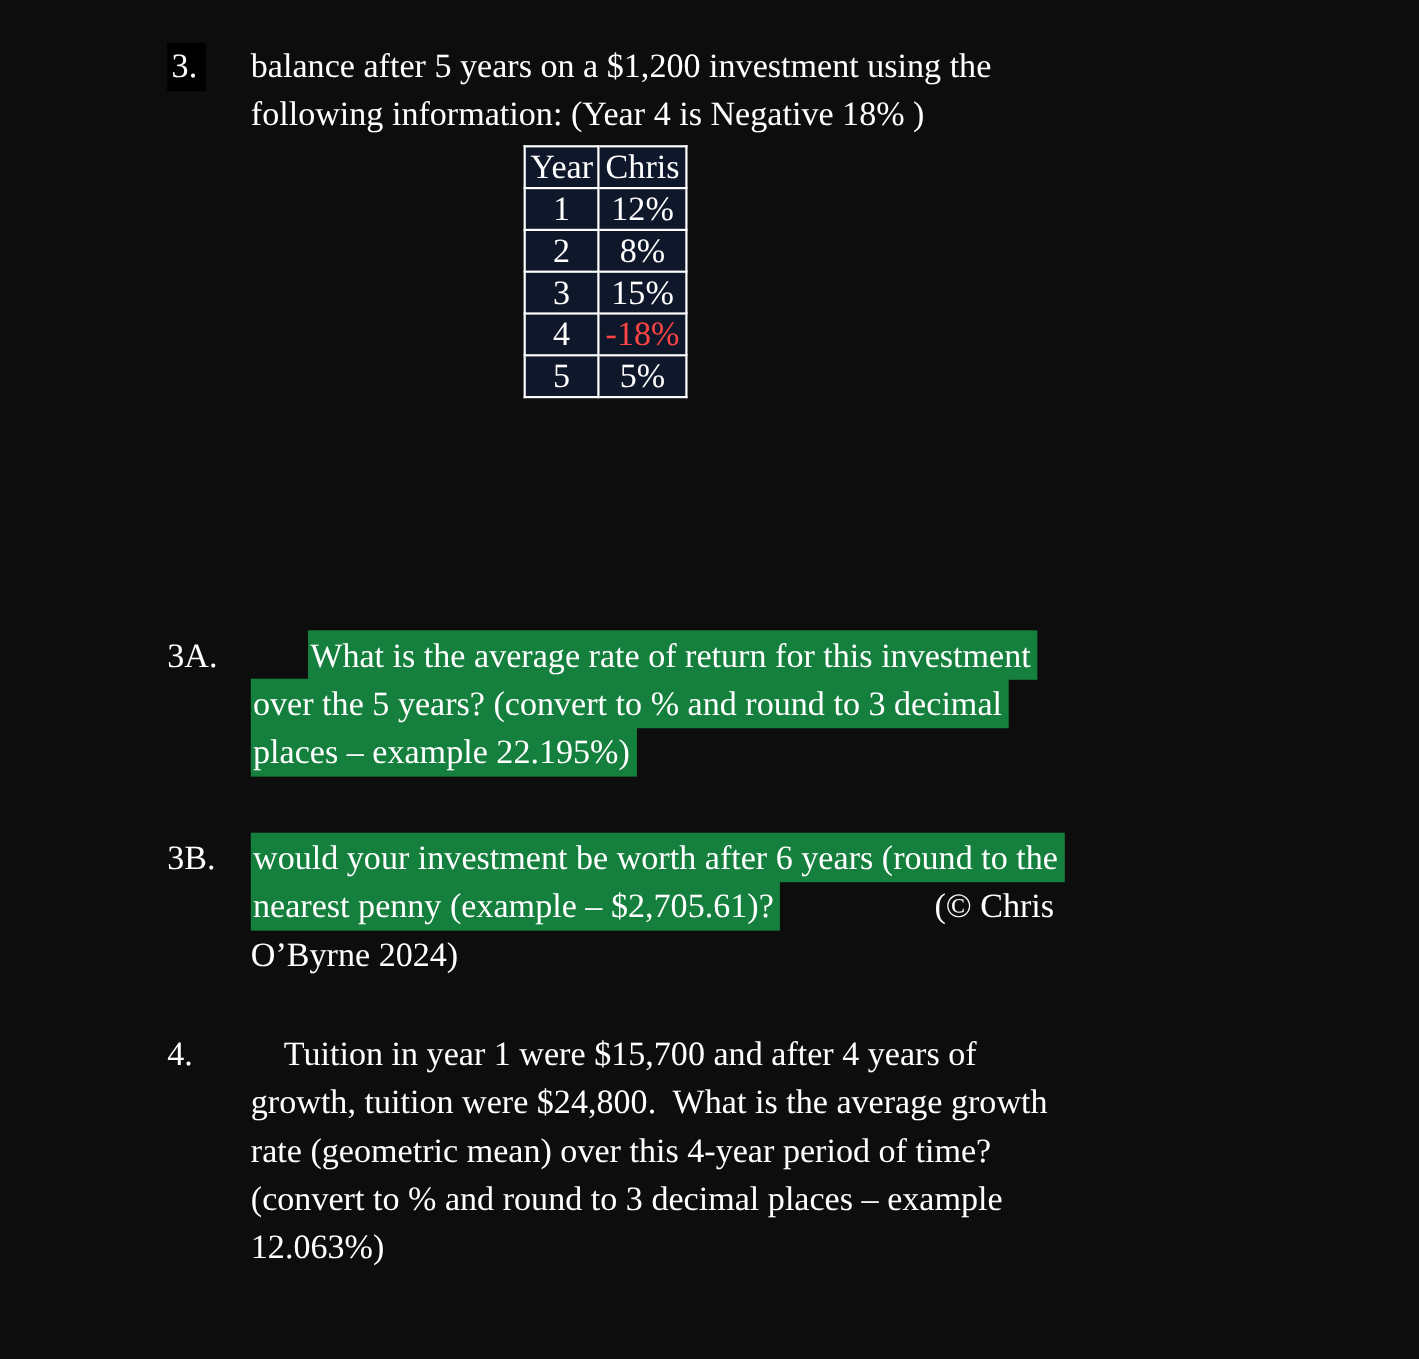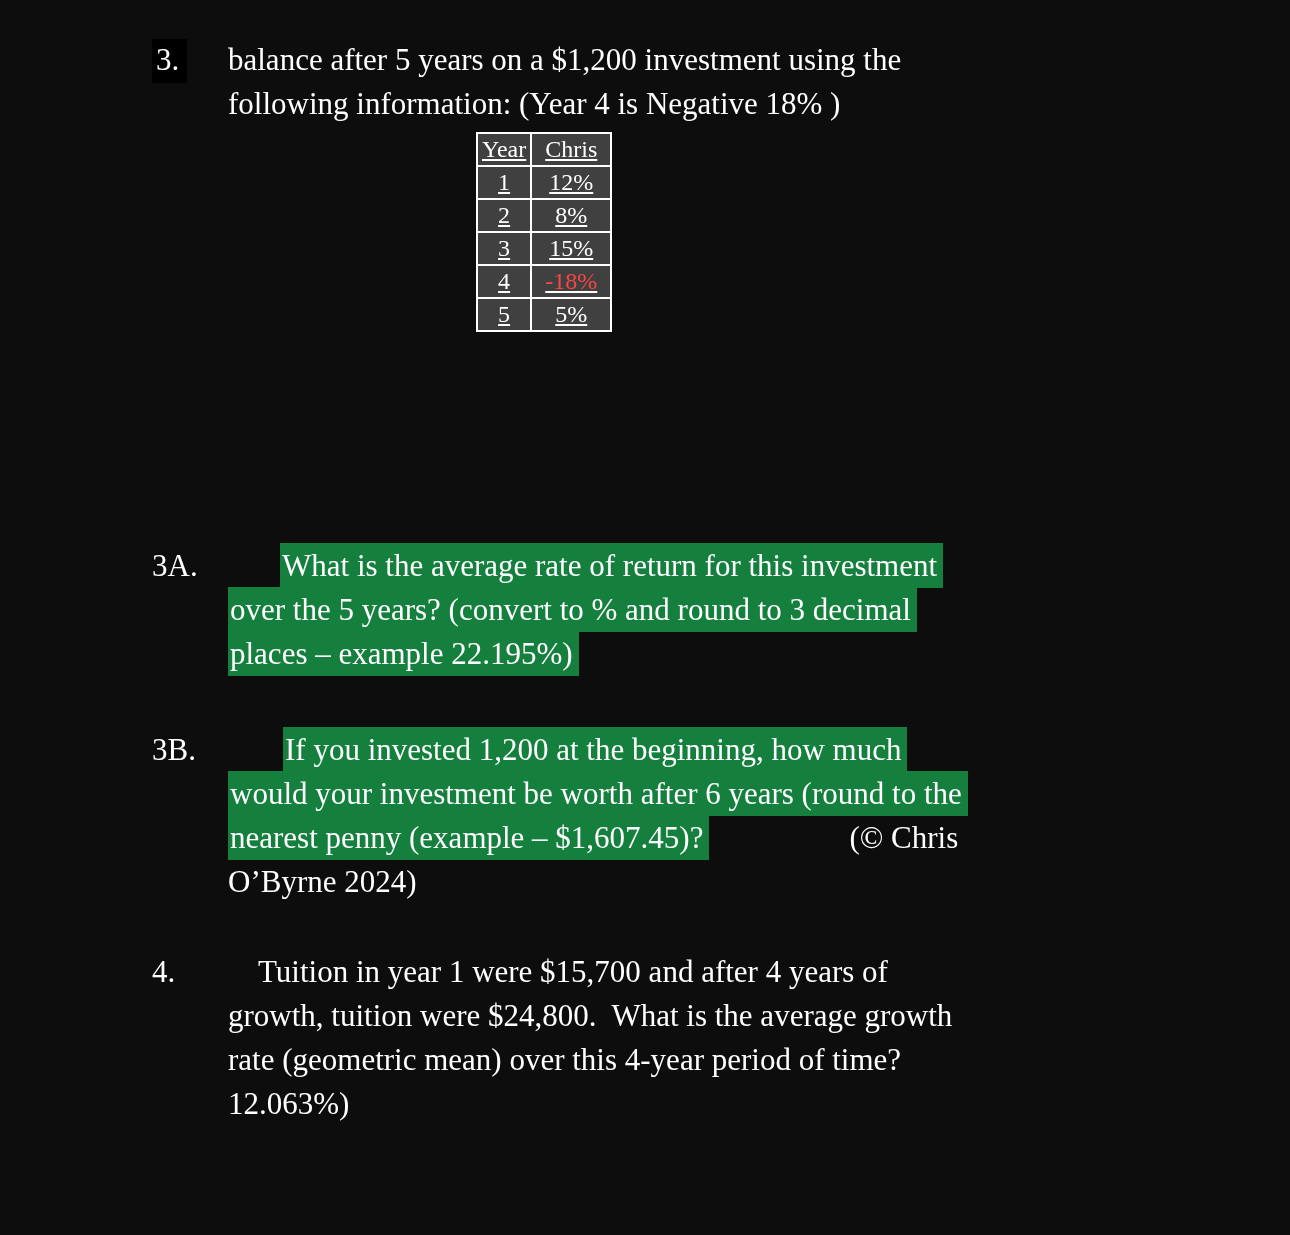--- a/index.html
+++ b/index.html
@@ -32,23 +32,22 @@
   .hl { background: #15803d; padding: 5px 6px 5px 2px; }
   .numhl { background: #000000; padding: 3px 8px 6px 4px; }
   .indent-q3  { text-indent: 24px; }
   .indent-q3a { text-indent: 52px; }
   .indent-q3b { text-indent: 55px; }
   .indent-q4  { text-indent: 30px; }
 
   .tablewrap { margin: 6px 0 0 248px; }
   table.returns {
     border-collapse: collapse;
-    background: #404040;
-    font-size: 24px;
-    text-decoration: underline;
+    background: #0f172a;
+    font-size: 31px;
   }
   table.returns th, table.returns td {
     border: 2px solid #ffffff;
     text-align: center;
     font-weight: normal;
     height: 31px;
     padding: 0 4px;
   }
   .col-year { width: 44px; }
   .col-return { width: 70px; }
@@ -111,30 +110,30 @@
     <div class="qbody">
       <div class="line indent-q3a"><span class="hl">What is the average rate of return for this investment</span></div>
       <div class="line"><span class="hl">over the 5 years? (convert to % and round to 3 decimal</span></div>
       <div class="line"><span class="hl">places – example 22.195%)</span></div>
     </div>
   </section>
 
   <section class="qrow sec-3b">
     <div class="qnum"><span>3B.</span></div>
     <div class="qbody">
-      <div class="line indent-q3b"><span class="hl">If you invested 1,200 at the beginning, how much</span></div>
       <div class="line"><span class="hl">would your investment be worth after 6 years (round to the</span></div>
-      <div class="line"><span class="hl">nearest penny (example – $1,607.45)?</span><span class="copyright">(© Chris</span></div>
+      <div class="line"><span class="hl">nearest penny (example – $2,705.61)?</span><span class="copyright">(© Chris</span></div>
       <div class="line"><span>O’Byrne 2024)</span></div>
     </div>
   </section>
 
   <section class="qrow sec-4">
     <div class="qnum"><span>4.</span></div>
     <div class="qbody">
       <div class="line indent-q4"><span>Tuition in year 1 were $15,700 and after 4 years of</span></div>
       <div class="line"><span>growth, tuition were $24,800.  What is the average growth</span></div>
       <div class="line"><span>rate (geometric mean) over this 4-year period of time?</span></div>
+      <div class="line"><span>(convert to % and round to 3 decimal places – example</span></div>
       <div class="line"><span>12.063%)</span></div>
     </div>
   </section>
 
 </div>
 
 </body></html>

